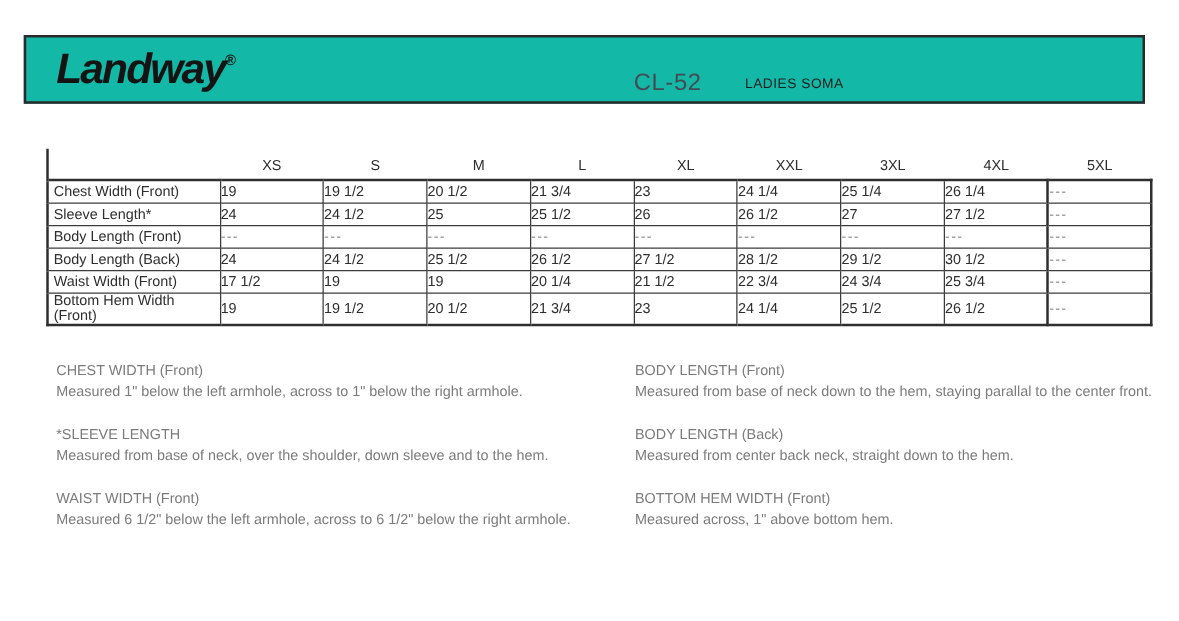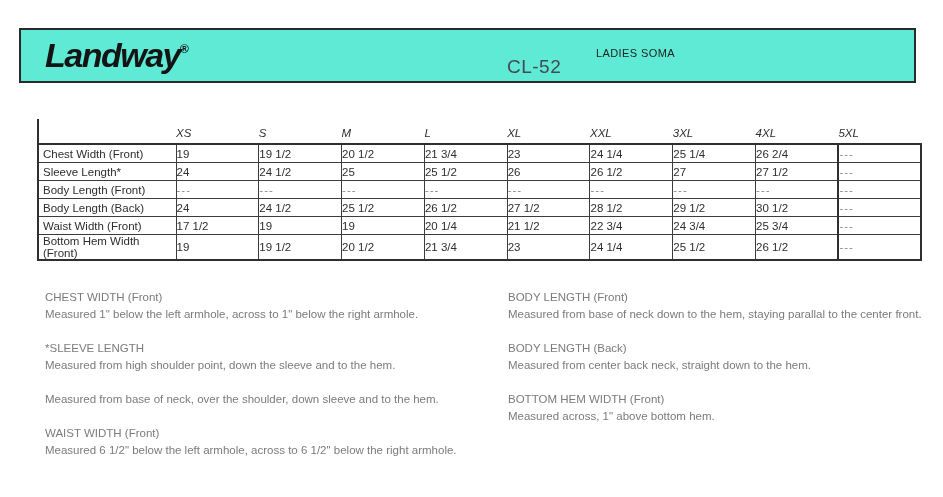--- a/index.html
+++ b/index.html
@@ -4,52 +4,52 @@
 <style>
   html, body { margin:0; padding:0; background:#ffffff; }
   .page {
     position:relative; width:943px; height:497px; background:#ffffff;
     font-family:"Liberation Sans", sans-serif; overflow:hidden;
   }
 
   
   .header-box {
     position:absolute; left:19px; top:28px; width:897px; height:55px;
-    border:2px solid #2a2a2a; box-sizing:border-box; background:#5eead4;
+    border:2px solid #2a2a2a; box-sizing:border-box; background:#14b8a6;
   }
   .logo {
     position:absolute; left:24px; top:6px;
     font-size:34px; font-weight:bold; font-style:italic;
     letter-spacing:-1.5px; color:#141414; white-space:nowrap;
   }
   .logo sup { font-size:12px; font-style:normal; letter-spacing:0; position:relative; top:-2px; }
   .style-code {
     position:absolute; left:486px; bottom:3px;
     font-size:19px; font-weight:normal; color:#454b54; letter-spacing:0.5px;
   }
   .product-name {
-    position:absolute; left:575px; bottom:22px;
+    position:absolute; left:575px; bottom:8px;
     font-size:11px; color:#1f1f1f; letter-spacing:0.4px;
   }
 
   
   .meas-table {
     position:absolute; left:37px; top:119px; width:883px;
     border-collapse:collapse; table-layout:fixed;
     font-size:11.5px; color:#2e2e2e;
   }
   .title-cell {
     border-top:2px solid #2f2f2f; border-left:2px solid #2f2f2f;
     font-weight:bold; font-size:11.5px; color:#1d1d1d;
     padding:4px 0 12px 4px; text-align:left;
   }
   .size-spacer { border-left:2px solid #2f2f2f; }
   .size-cell {
-    vertical-align:bottom; padding:0 0 4px 0;
-    height:20px; color:#2e2e2e;font-style:italic;
+    text-align:center; vertical-align:bottom; padding:0 0 4px 0;
+    height:20px; color:#2e2e2e;
   }
   .label-cell {
     border:1px solid #3c3c3c; border-left:2px solid #2f2f2f;
     text-align:left; padding:0 2px 0 4px; height:17px;
   }
   .value-cell {
     border:1px solid #3c3c3c; height:17px; padding:0;
   }
   .first-row td { border-top:2px solid #2f2f2f; }
   .last-row td  { border-bottom:2px solid #2f2f2f; }
@@ -105,21 +105,21 @@
     <tbody>
         <tr class="first-row">
           <td class="label-cell">Chest Width (Front)</td>
           <td class="value-cell">19</td>
           <td class="value-cell">19 1/2</td>
           <td class="value-cell">20 1/2</td>
           <td class="value-cell">21 3/4</td>
           <td class="value-cell">23</td>
           <td class="value-cell">24 1/4</td>
           <td class="value-cell">25 1/4</td>
-          <td class="value-cell col-4xl">26 2/4</td>
+          <td class="value-cell col-4xl">26 1/4</td>
           <td class="value-cell dash">---</td>
         </tr>
         <tr>
           <td class="label-cell">Sleeve Length*</td>
           <td class="value-cell">24</td>
           <td class="value-cell">24 1/2</td>
           <td class="value-cell">25</td>
           <td class="value-cell">25 1/2</td>
           <td class="value-cell">26</td>
           <td class="value-cell">26 1/2</td>
@@ -178,21 +178,20 @@
       </tbody>
   </table>
 
   <div class="defs defs-left">
       <div class="def-section">
         <div class="def-h">CHEST WIDTH (Front)</div>
         <div class="def-b">Measured 1" below the left armhole, across to 1" below the right armhole.</div>
       </div>
       <div class="def-section">
         <div class="def-h">*SLEEVE LENGTH</div>
-        <div class="def-b">Measured from high shoulder point, down the sleeve and to the hem.</div>
       </div>
       <div class="def-section">
         <div class="def-b">Measured from base of neck, over the shoulder, down sleeve and to the hem.</div>
       </div>
       <div class="def-section">
         <div class="def-h">WAIST WIDTH (Front)</div>
         <div class="def-b">Measured 6 1/2" below the left armhole, across to 6 1/2" below the right armhole.</div>
       </div>
     </div>
   <div class="defs defs-right">

